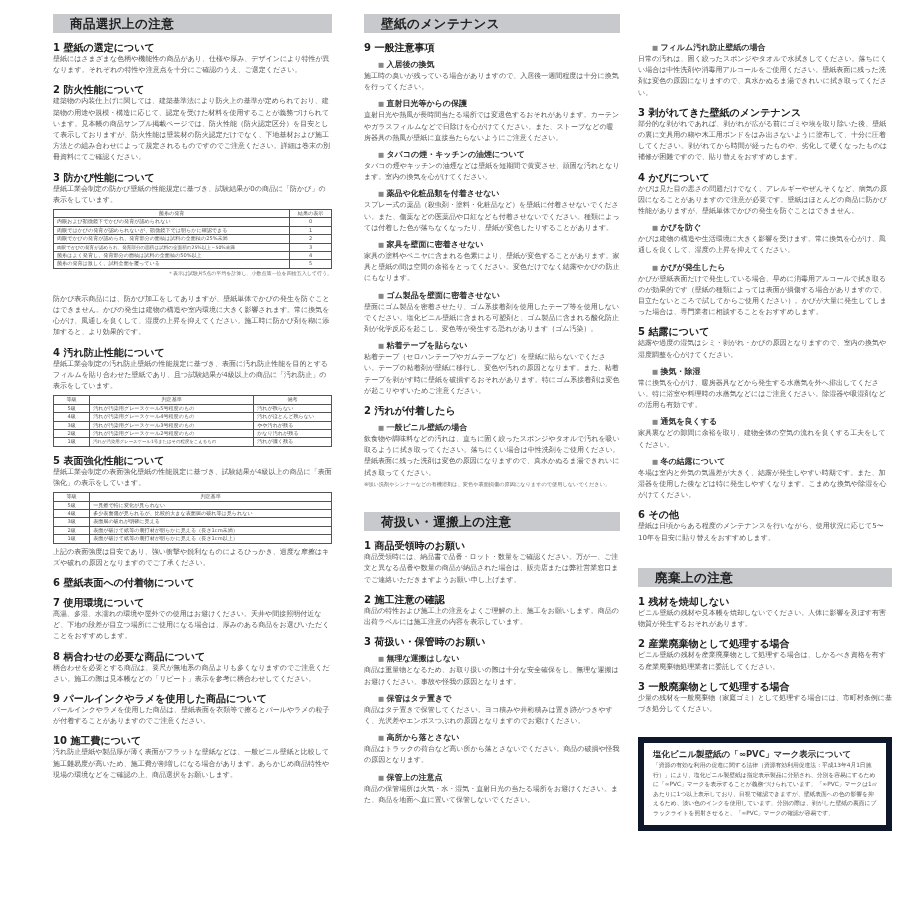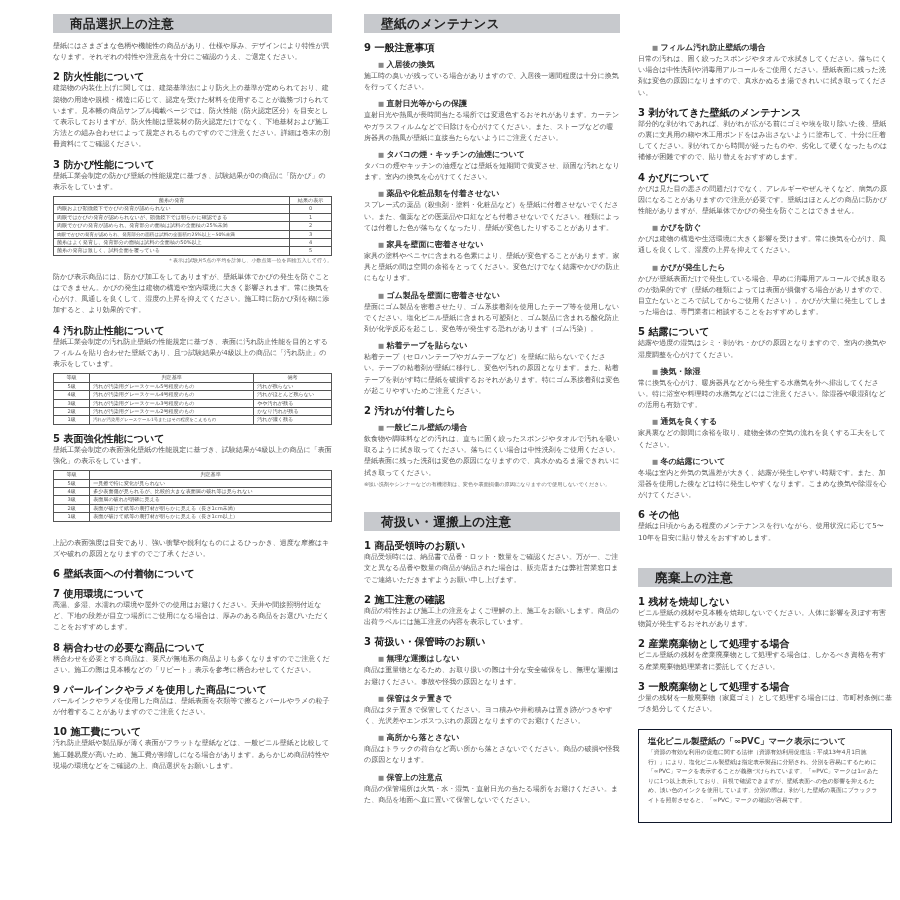--- a/index.html
+++ b/index.html
@@ -17,31 +17,32 @@
   .h2.first { margin-top: 0; }
   .p { font-size: 7px; line-height: 11.2px; color: #555; }
   .h3 { font-size: 8px; font-weight: bold; color: #333; margin-top: 5px; line-height: 12px; padding-left: 14px; }
   .h3::before { content: "■ "; color: #888; font-size: 6.5px; }
   .note { font-size: 5.2px; line-height: 8.4px; color: #666; margin-top: 1px; }
   .note-right { font-size: 5px; color: #666; text-align: right; line-height: 8px; }
   table { border-collapse: collapse; width: 100%; margin-top: 3px; }
   td, th { border: 1px solid #555; font-size: 5.1px; line-height: 7.4px; padding: 0 3px; color: #555; font-weight: normal; white-space: nowrap; overflow: hidden; }
   th { text-align: center; }
   td.c { text-align: center; }
-  .box { border: 1px solid #0f172a; padding: 5px 8px 16px 9px; margin-top: 14px; }
+  .box { border: 6px solid #0f172a; padding: 5px 8px 6px 9px; margin-top: 22px; }
   .box .t { font-size: 8.5px; font-weight: bold; color: #333; line-height: 12px; margin-bottom: 1px; }
   .box .p { font-size: 5.8px; line-height: 9.6px; }
   .gap-band { margin-top: 24px; }
 </style>
 </head>
 <body>
 
 <div class="col col-1">
   <div class="band">商品選択上の注意</div>
 
+  <div class="h2 first">1 壁紙の選定について</div>
   <div class="p">壁紙にはさまざまな色柄や機能性の商品があり、仕様や厚み、デザインにより特性が異なります。それぞれの特性や注意点を十分にご確認のうえ、ご選定ください。</div>
 
   <div class="h2">2 防火性能について</div>
   <div class="p">建築物の内装仕上げに関しては、建築基準法により防火上の基準が定められており、建築物の用途や規模・構造に応じて、認定を受けた材料を使用することが義務づけられています。見本帳の商品サンプル掲載ページでは、防火性能（防火認定区分）を目安として表示しておりますが、防火性能は壁装材の防火認定だけでなく、下地基材および施工方法との組み合わせによって規定されるものですのでご注意ください。詳細は巻末の別冊資料にてご確認ください。</div>
 
   <div class="h2">3 防かび性能について</div>
   <div class="p">壁紙工業会制定の防かび壁紙の性能規定に基づき、試験結果が0の商品に「防かび」の表示をしています。</div>
   <table>
     <tbody>
         <tr>
@@ -68,21 +69,21 @@
           <td>菌糸はよく発育し、発育部分の面積は試料の全面積の50%以上</td>
           <td class="c">4</td>
         </tr>
     <tr>
           <td>菌糸の発育は激しく、試料全面を覆っている</td>
           <td class="c">5</td>
         </tr>
   </tbody>
     </table>
   <div class="note-right">＊表示は試験片5点の平均を計算し、小数点第一位を四捨五入して行う。</div>
-  <div class="p" style="margin-top:8px">防かび表示商品には、防かび加工をしてありますが、壁紙単体でかびの発生を防ぐことはできません。かびの発生は建物の構造や室内環境に大きく影響されます。常に換気を心がけ、風通しを良くして、湿度の上昇を抑えてください。施工時に防かび剤を糊に添加すると、より効果的です。</div>
+  <div class="p" style="margin-top:17px">防かび表示商品には、防かび加工をしてありますが、壁紙単体でかびの発生を防ぐことはできません。かびの発生は建物の構造や室内環境に大きく影響されます。常に換気を心がけ、風通しを良くして、湿度の上昇を抑えてください。施工時に防かび剤を糊に添加すると、より効果的です。</div>
 
   <div class="h2">4 汚れ防止性能について</div>
   <div class="p">壁紙工業会制定の汚れ防止壁紙の性能規定に基づき、表面に汚れ防止性能を目的とするフィルムを貼り合わせた壁紙であり、且つ試験結果が4級以上の商品に「汚れ防止」の表示をしています。</div>
   <table>
     <tbody>
         <tr>
       <th style="width:13%">等級</th>
       <th style="width:59%">判定基準</th>
       <th>備考</th>
     </tr>
@@ -137,21 +138,21 @@
     <tr>
           <td class="c">2級</td>
           <td>表面が破けて紙等の裏打材が明らかに見える（長さ1cm未満）</td>
         </tr>
     <tr>
           <td class="c">1級</td>
           <td>表面が破けて紙等の裏打材が明らかに見える（長さ1cm以上）</td>
         </tr>
   </tbody>
     </table>
-  <div class="p" style="margin-top:16px">上記の表面強度は目安であり、強い衝撃や鋭利なものによるひっかき、過度な摩擦はキズや破れの原因となりますのでご了承ください。</div>
+  <div class="p" style="margin-top:3px">上記の表面強度は目安であり、強い衝撃や鋭利なものによるひっかき、過度な摩擦はキズや破れの原因となりますのでご了承ください。</div>
 
   <div class="h2">6 壁紙表面への付着物について</div>
 
   <div class="h2">7 使用環境について</div>
   <div class="p">高温、多湿、水濡れの環境や屋外での使用はお避けください。天井や間接照明付近など、下地の段差が目立つ場所にご使用になる場合は、厚みのある商品をお選びいただくことをおすすめします。</div>
 
   <div class="h2">8 柄合わせの必要な商品について</div>
   <div class="p">柄合わせを必要とする商品は、要尺が無地系の商品よりも多くなりますのでご注意ください。施工の際は見本帳などの「リピート」表示を参考に柄合わせしてください。</div>
 
   <div class="h2">9 パールインクやラメを使用した商品について</div>

